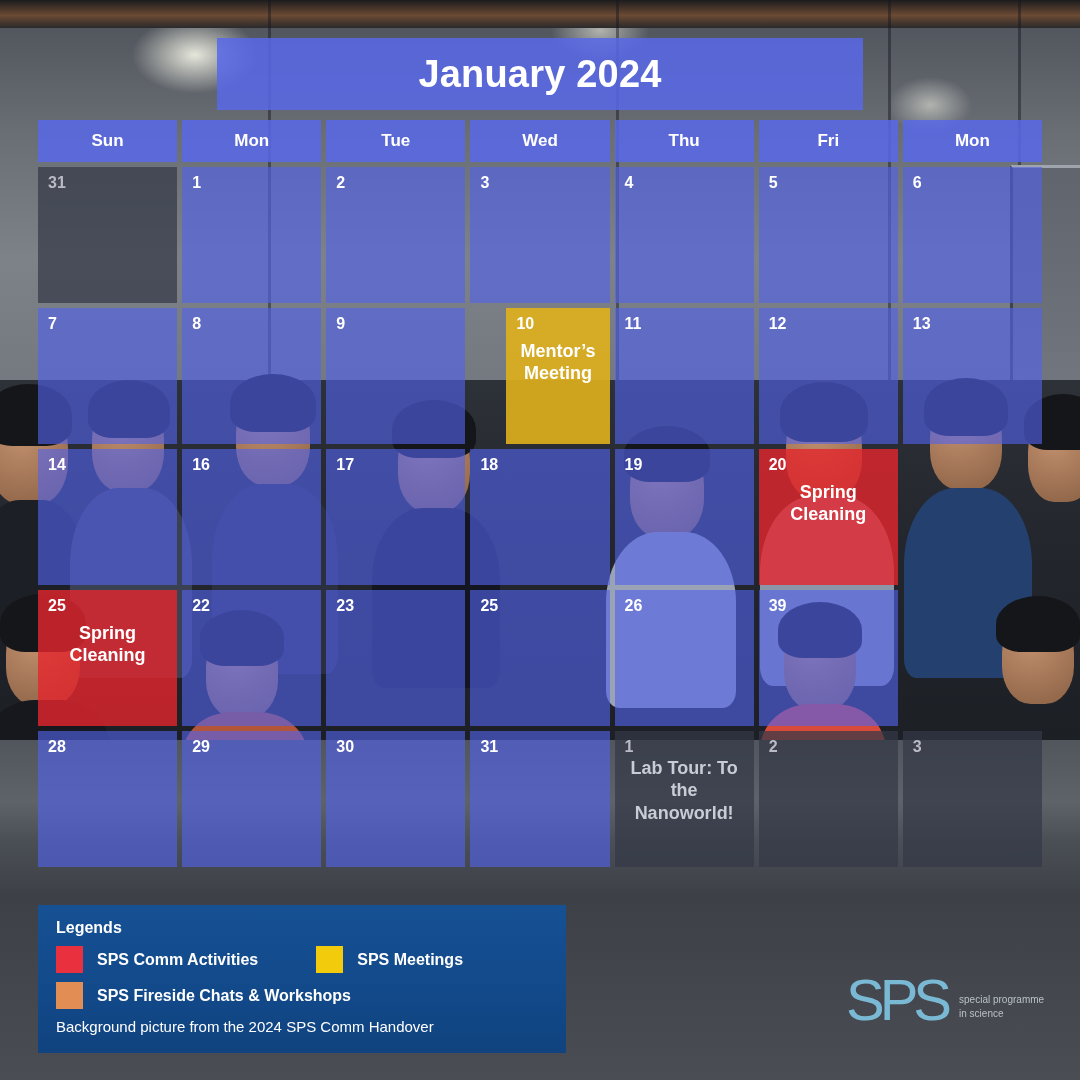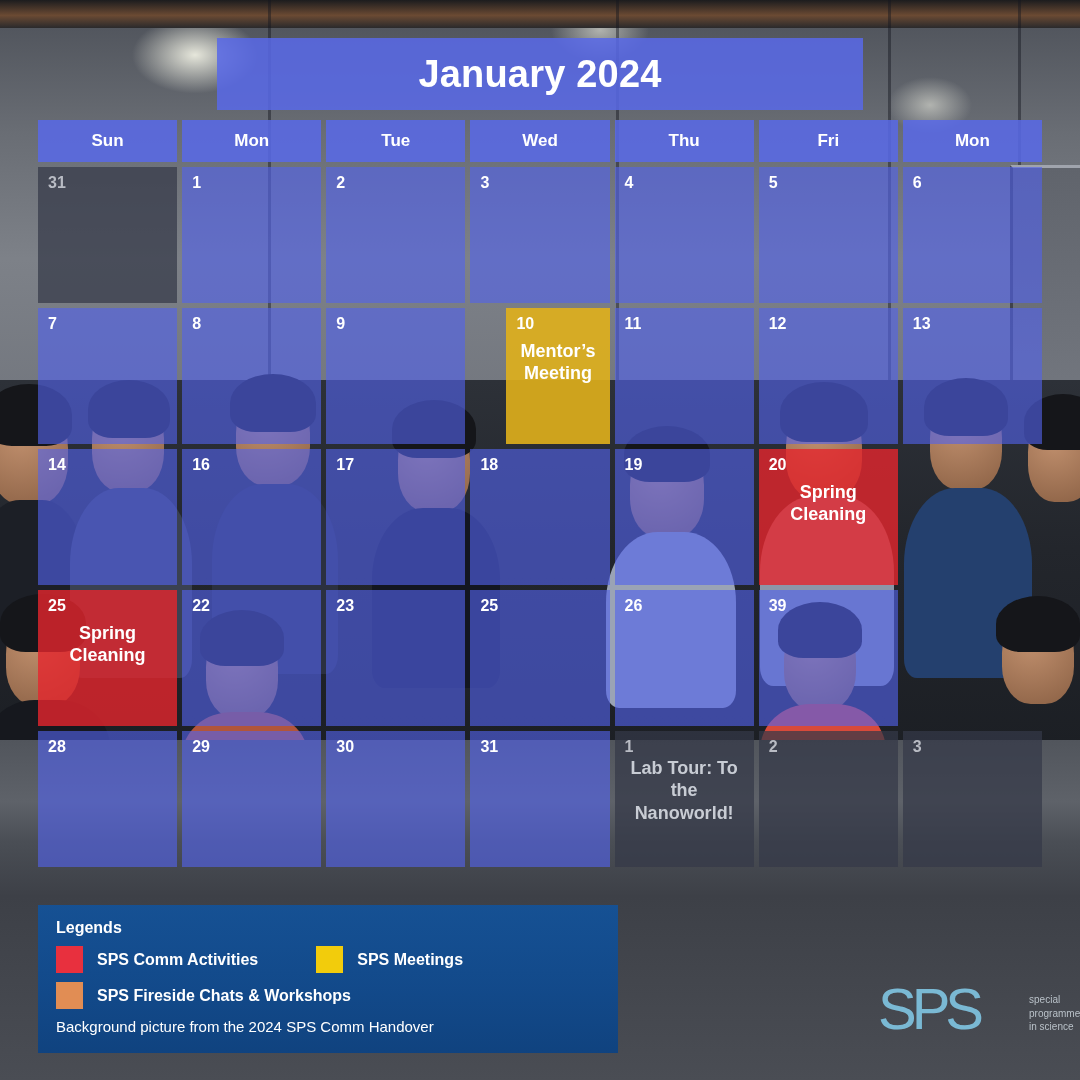--- a/index.html
+++ b/index.html
@@ -87,35 +87,35 @@
   .cell.muted{ background:rgba(52,57,72,.72); }
   .cell.muted .dnum{ color:#b9bcc4; }
   .cell.muted .ev{ color:#c8ccd4; }
 
   .cell.red{    background:rgba(229,38,45,.80); }
   .cell.yellow{ background:rgba(224,176,27,.90);margin-left:36px; }
   .cell.orange{ background:rgba(228,136,80,.86); }
 
   
   .legends{
-    position:absolute; left:38px; top:905px; width:580px; height:148px;
+    position:absolute; left:38px; top:905px; width:528px; height:148px;
     background:linear-gradient(180deg, rgba(16,83,158,.88) 0%, rgba(13,74,145,.90) 55%, rgba(11,66,131,.92) 100%);
     padding:14px 18px 0 18px;
   }
   .legends .hd{ color:#fff; font-size:16px; font-weight:bold; margin-bottom:9px; }
   .lrow{ display:flex; align-items:center; margin-bottom:9px; }
   .litem{ display:flex; align-items:center; }
   .litem + .litem{ margin-left:58px; }
   .sw{ width:27px; height:27px; flex:0 0 27px; }
   .sw.red{background:#e8303e;} .sw.yellow{background:#f2cc0c;} .sw.orange{background:#e18d54;}
   .ltxt{ color:#fff; font-size:16px; font-weight:bold; margin-left:14px; white-space:nowrap; }
   .note{ color:#fff; font-size:15px; margin-top:7px; }
 
   
-  .logo{ position:absolute; left:878px; top:975px; display:flex; align-items:flex-end;gap:38px; }
+  .logo{ position:absolute; left:846px; top:975px; display:flex; align-items:flex-start; }
   .logo .mark{ font-size:58px; line-height:.86; color:#7fc3e0; font-family:"Liberation Sans",sans-serif; letter-spacing:-5px; opacity:.92; }
   .logo .tag{ margin-left:12px; margin-top:18px; color:#cdd6dd; font-size:10px; line-height:1.35; opacity:.85; }
 </style>
 </head>
 <body>
 
 <div id="bg">
   <div class="bg-wall">
     <div class="seam s1"></div>
     <div class="seam s2"></div>

